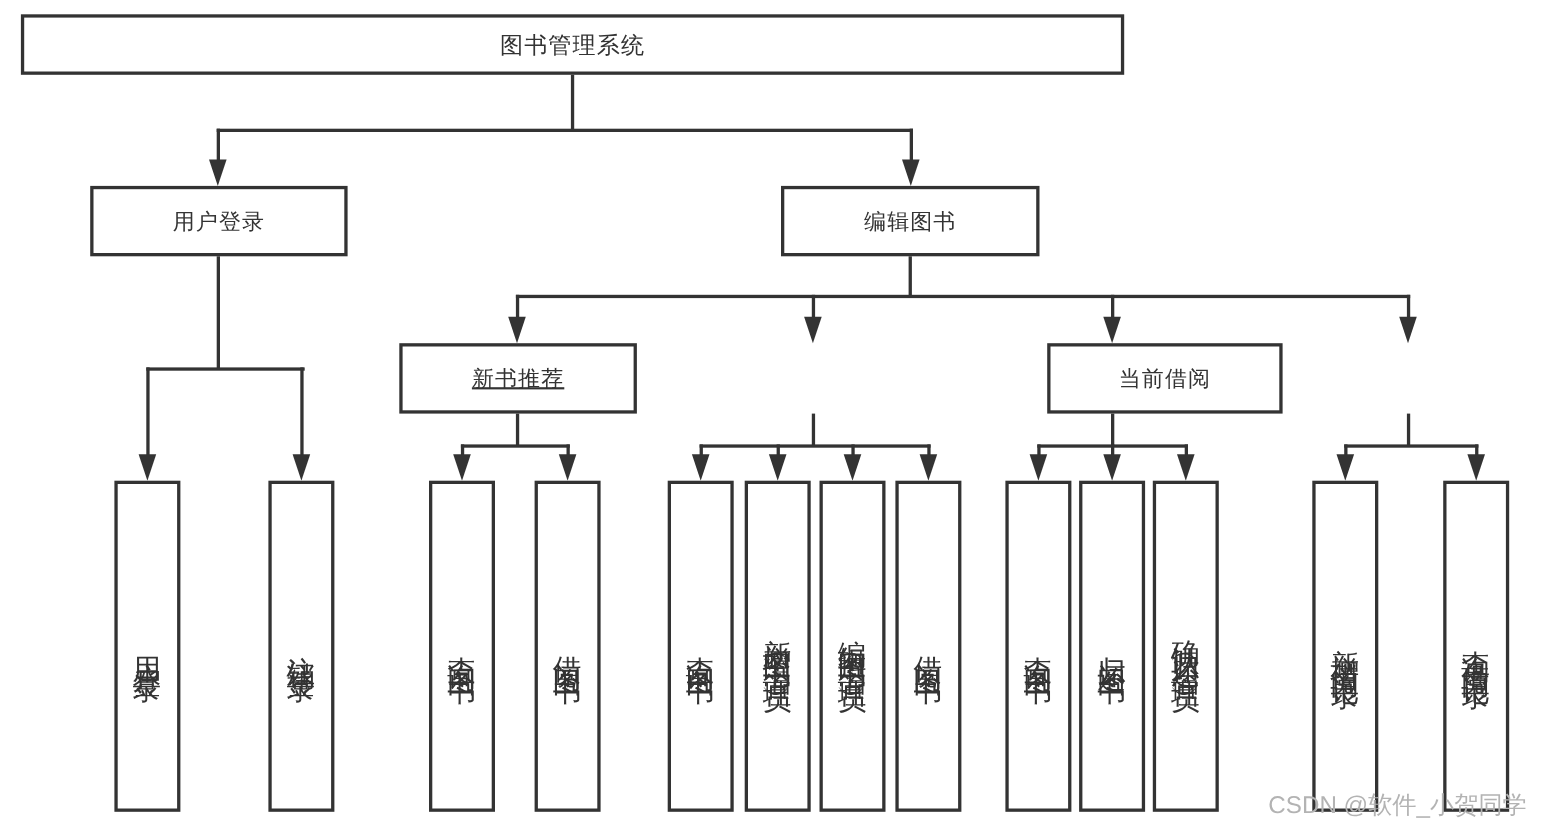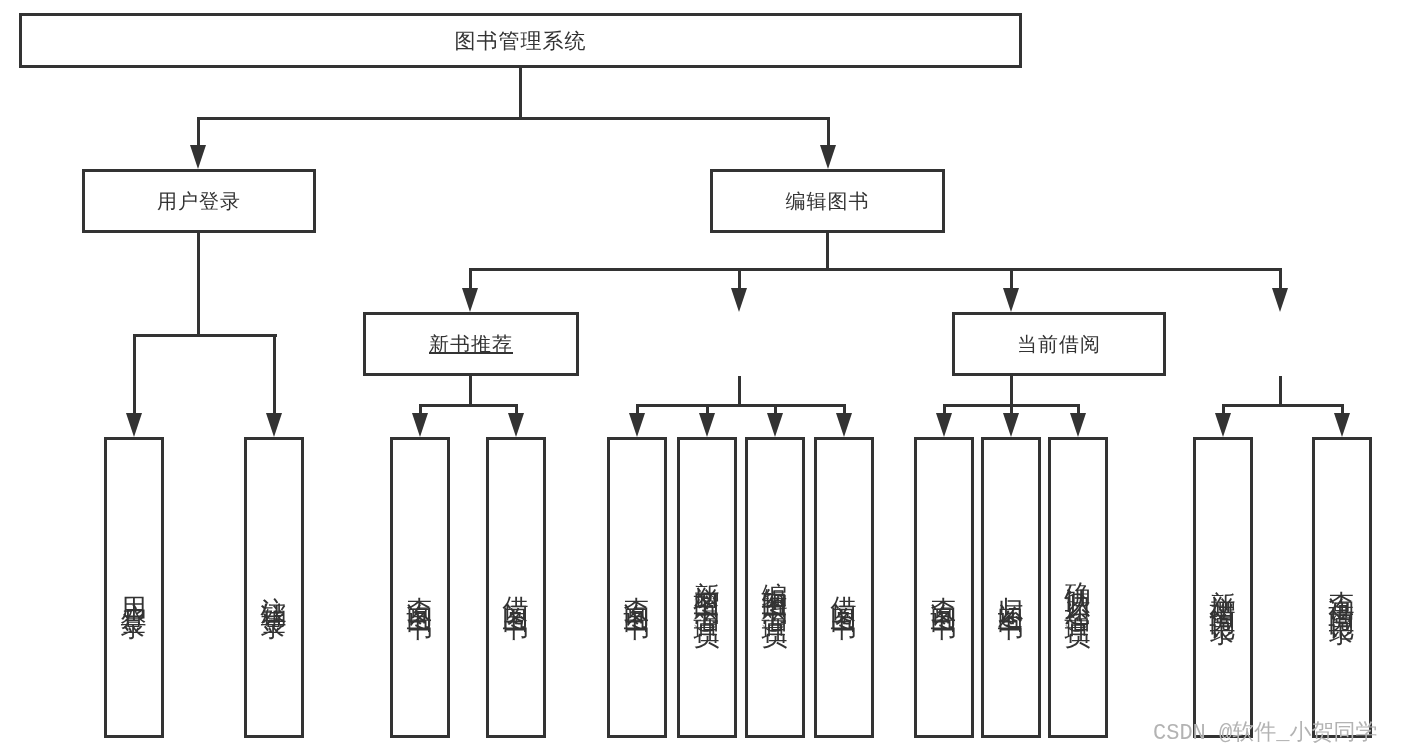--- a/index.html
+++ b/index.html
@@ -40,21 +40,20 @@
     border-top: 24px solid #333333;
   }
   .watermark {
     position: absolute;
     left: 1153px;
     top: 717px;
     font-size: 22px;
     color: #b3b3b3;
     white-space: nowrap;
     z-index: 10;
-    font-family: Liberation Mono, monospace;
   }
 </style>
 </head>
 <body>
 
 <div class="canvas">
 
   <div class="box hbox root" style="left:19px; top:13px; width:1003px; height:55px;">
     <span class="lbl">图书管理系统</span>
   </div>

